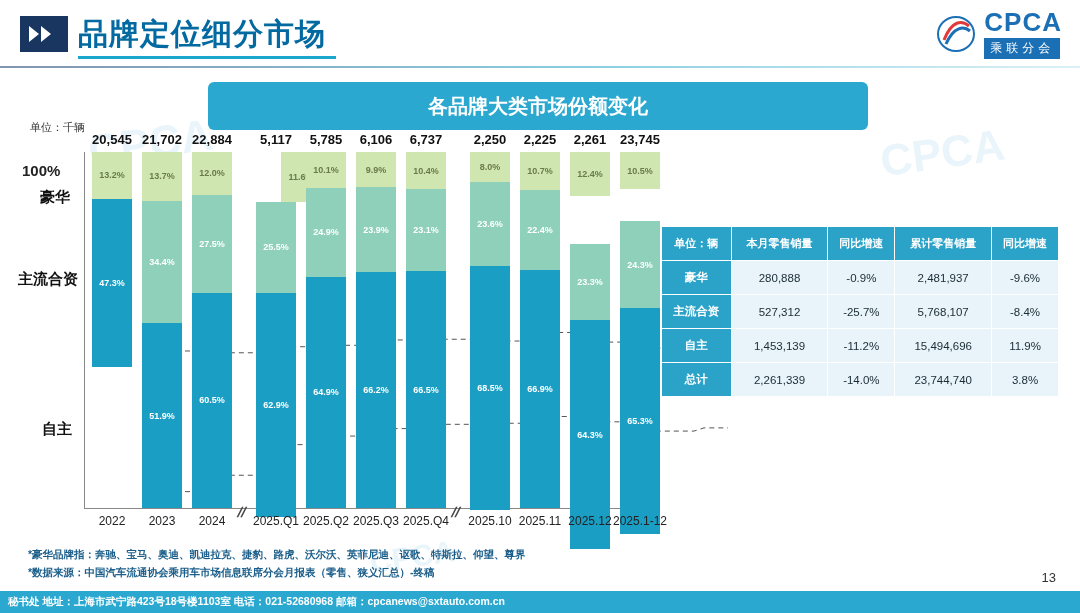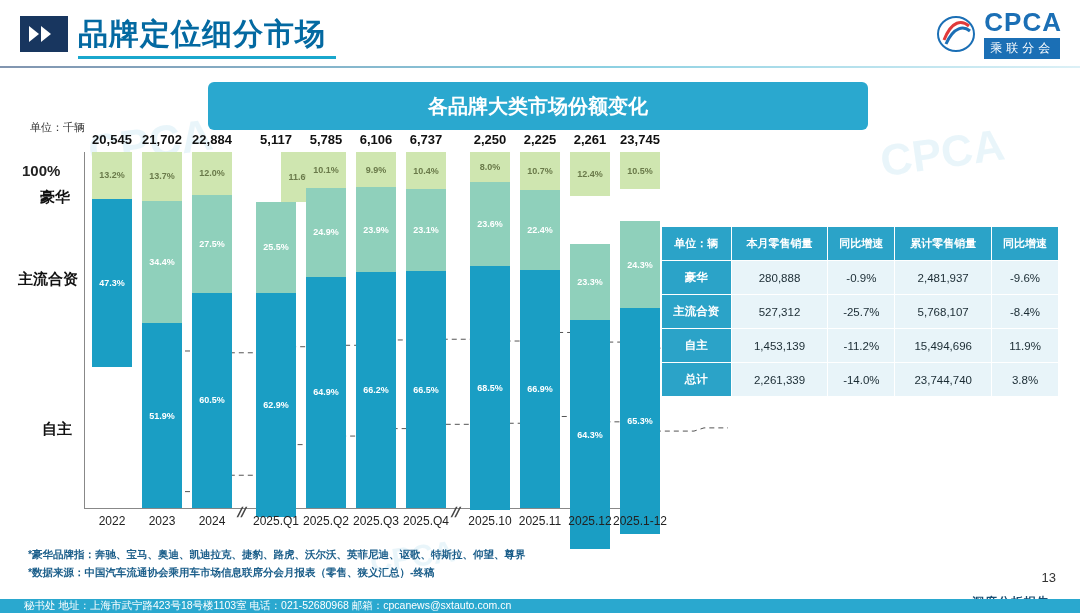--- a/index.html
+++ b/index.html
@@ -245,27 +245,28 @@
     position: absolute;
     font-size: 10.5px;
     color: #1b5e8a;
     font-weight: bold;
   }
   .note1 { left: 28px; top: 548px; }
   .note2 { left: 28px; top: 566px; }
   .footer {
     position: absolute;
     left: 0; right: 0; bottom: 0;
-    height: 14px;
+    height: 22px;
     background: #2aa8cf;
     color: #fff;
     font-size: 10.5px;
     display: flex;
     align-items: center;
-    padding-left: 24px;
+    padding-left: 8px;
+    font-weight: bold;
   }
   .page-num {
     position: absolute;
     right: 24px; top: 570px;
     font-size: 13px;
     color: #333;
   }
   .footer-right {
     position: absolute;
     right: 30px; bottom: 2px;

